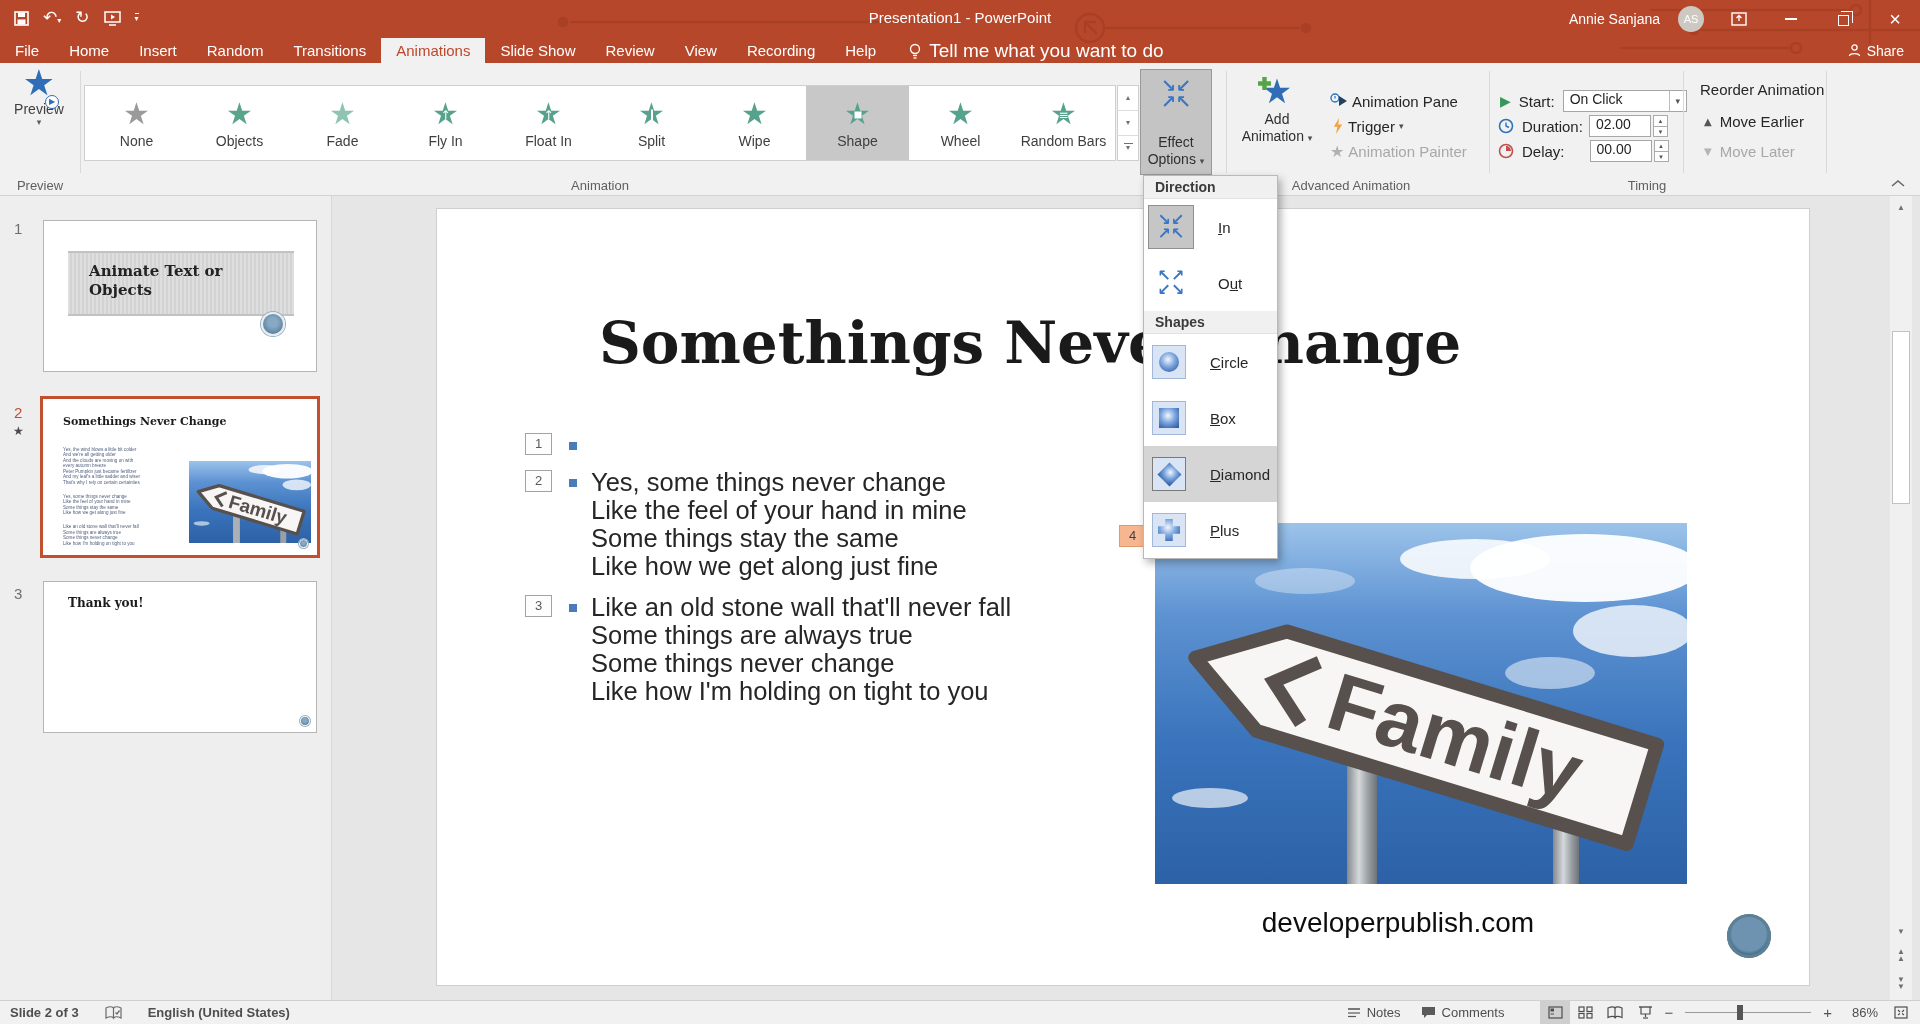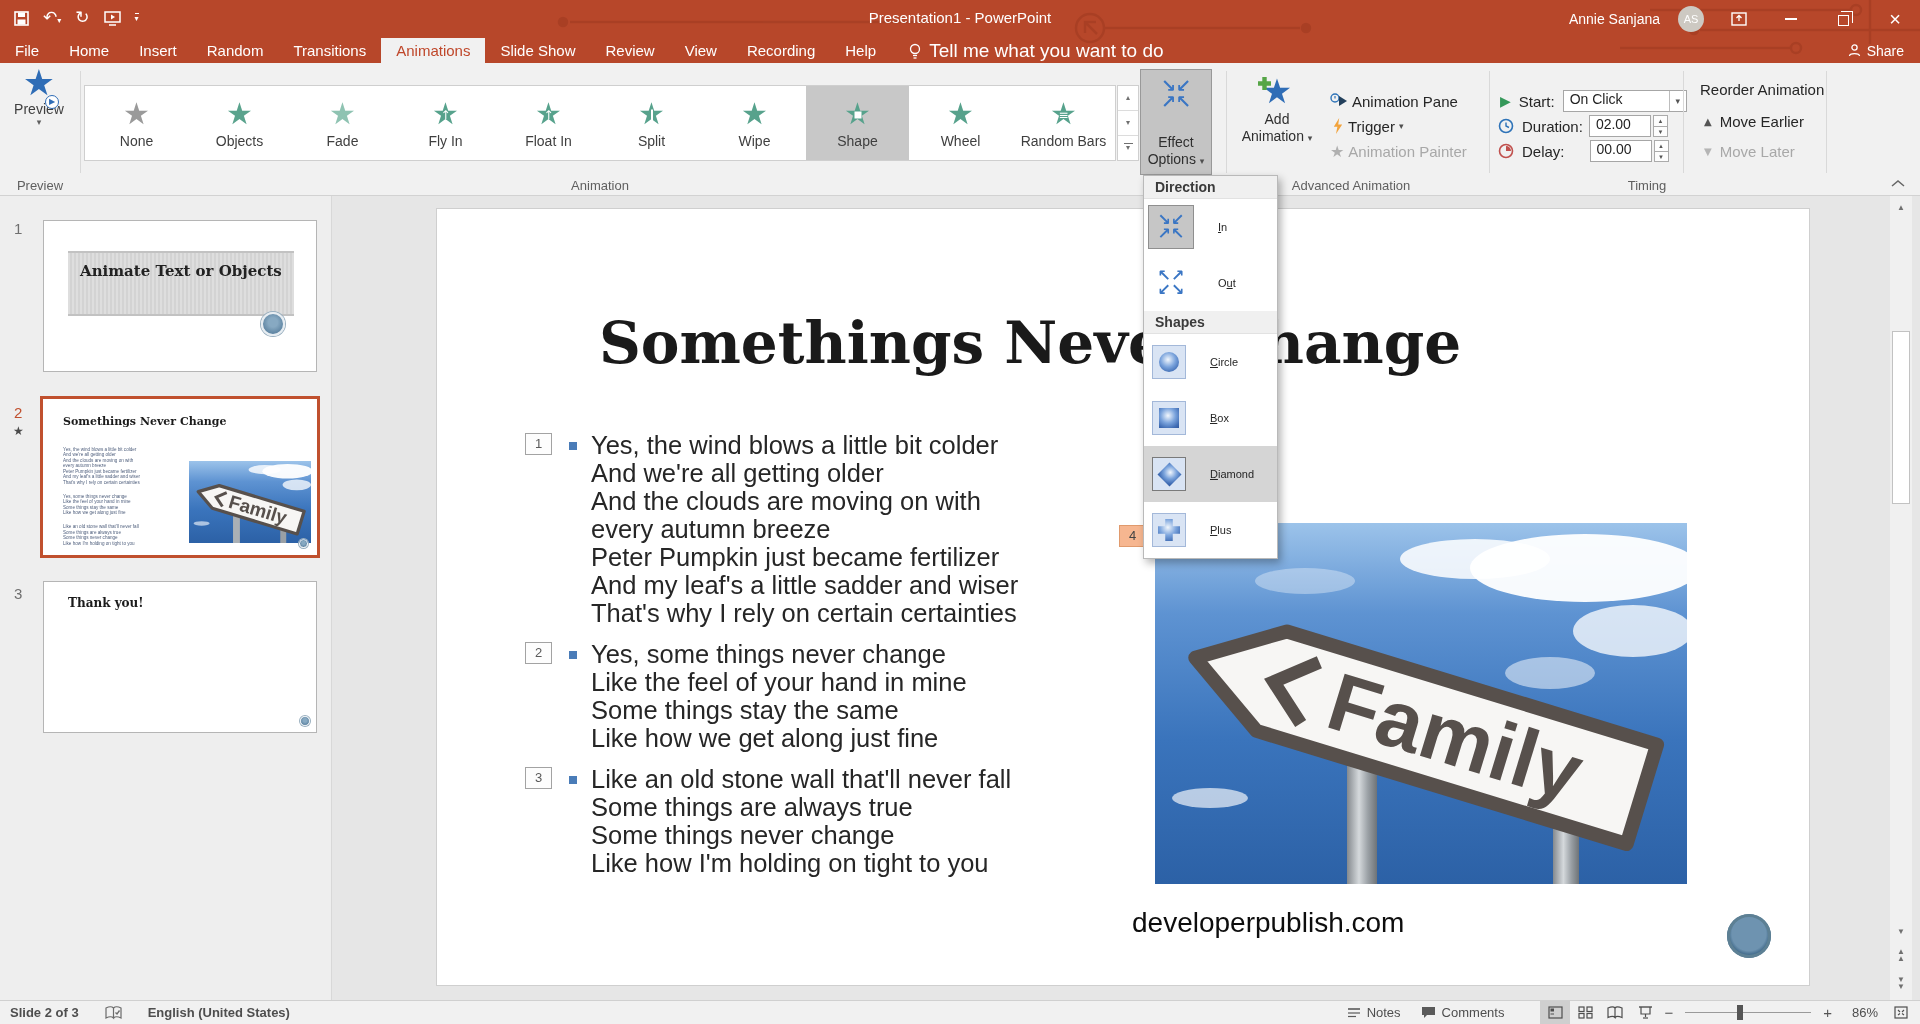--- a/index.html
+++ b/index.html
@@ -99,21 +99,21 @@
   .reorder-i.disabled .tri { color:#b5b5b5; }
   .collapse { position:absolute; right:14px; top:116px; }
 
   
   .menu { position:absolute; left:1143px; top:175px; width:135px; background:#fff; border:1px solid #b9b9b9;
     box-shadow:3px 4px 8px rgba(0,0,0,.3); z-index:60; }
   .menu-h { height:23px; background:#f0f0f0; font-size:14px; font-weight:bold; color:#3b3b3b;
     display:flex; align-items:center; padding-left:11px; border-bottom:1px solid #e2e2e2; }
   .menu-row { display:flex; align-items:center; height:56px; }
   .menu-row.hover { background:#d5d5d5; }
-  .menu-row .lbl { font-size:11px; color:#262626; margin-left:24px; }
+  .menu-row .lbl { font-size:15px; color:#262626; margin-left:24px; }
   .menu-row .lbl u { text-decoration:underline; }
   .dirbox { width:46px; height:44px; margin-left:4px; display:flex; align-items:center; justify-content:center; }
   .dirbox.pressed { background:#c6c6c6; border:1px solid #8f8f8f; }
   .dirbox .arrowgrid { font-size:16px; line-height:14px; }
   .tile { width:34px; height:34px; margin-left:8px; background:#d9e4f4; border:1px solid #a3b8d9;
     display:flex; align-items:center; justify-content:center; }
   .menu-row.hover .tile { border-color:#7a7a7a; }
   .shp { background:radial-gradient(circle at 45% 38%, #f2f7fd 0%, #7aa3dc 45%, #3f6cb4 80%, #33589c 100%); }
   .shp.circle { width:20px; height:20px; border-radius:50%; }
   .shp.box { width:20px; height:20px; }
@@ -122,21 +122,21 @@
     clip-path:polygon(33% 0,67% 0,67% 33%,100% 33%,100% 67%,67% 67%,67% 100%,33% 100%,33% 67%,0 67%,0 33%,33% 33%); }
 
   
   .thumbs { position:absolute; left:0; top:196px; width:332px; height:804px; background:#eeeeee;
     border-right:1px solid #d8d8d8; }
   .snum { position:absolute; font-size:15px; color:#6f6f6f; }
   .snum.cur { color:#c0502e; }
   .anim-star { position:absolute; font-size:12px; color:#4a4a4a; font-family:"DejaVu Sans",sans-serif; }
   .thumb { position:absolute; left:43px; width:274px; background:#fff; border:1px solid #b5b5b5; }
   .thumb.sel { left:40px; width:280px; border:3px solid #c0502e; }
-  .banner { position:absolute; left:24px; top:30px; width:226px; height:65px; padding:9px 12px;
+  .banner { position:absolute; left:24px; top:30px; width:226px; height:65px; padding:9px 21px;
     background:repeating-linear-gradient(90deg,#dedede 0 2px,#d3d3d3 2px 4px),linear-gradient(#d9d9d9,#d9d9d9);
     border-top:2px solid #c2c2c2; border-bottom:2px solid #c2c2c2;
     font-family:"DejaVu Serif","Liberation Serif",serif; font-weight:bold; font-size:15px; line-height:19px; color:#222; }
   .bluedot { position:absolute; border-radius:50%;
     background:radial-gradient(circle at 50% 42%, #87a9c2 30%, #5c82a0 75%, #49708f 100%);
     border:2px solid #e7edf2; box-shadow:0 0 0 1px #9ab0c0; }
   .t2-title { position:absolute; left:20px; top:16px; font-family:"DejaVu Serif","Liberation Serif",serif;
     font-weight:bold; font-size:11px; color:#1b1b1b; }
   .t2-lyrics { position:absolute; left:20px; top:42px; width:118px; font-size:4.6px; line-height:5.5px;
     color:#4f5f7d; white-space:pre-line; }
@@ -153,21 +153,21 @@
     font-family:"DejaVu Serif","Liberation Serif",serif; font-weight:bold; font-size:58px; color:#1a1a1a; }
   .stanzas { position:absolute; left:88px; top:222px; }
   .stanza { display:flex; margin-bottom:13px; }
   .chip { width:27px; height:22px; border:1px solid #a3a3a3; background:#fdfdfd; font-size:13px; color:#5a5a5a;
     text-align:center; line-height:20px; margin-top:2px; }
   .stanza .bullet { width:8px; height:8px; background:#4a7cb8; margin:11px 14px 0 17px; flex:none; }
   .stanza .txt { font-size:25.5px; line-height:28px; color:#262626; white-space:pre-line; width:500px; }
   .chip4 { position:absolute; left:682px; top:316px; width:27px; height:22px; border:1px solid #e09a6d;
     background:#f6b690; font-size:13px; color:#444; text-align:center; line-height:20px; }
   .fam-img { position:absolute; left:718px; top:314px; width:532px; height:361px; }
-  .caption { position:absolute; left:695px; top:698px; width:532px; font-size:28px; color:#0d0d0d; }
+  .caption { position:absolute; left:695px; top:698px; width:532px; text-align:center; font-size:28px; color:#0d0d0d; }
   .slide-circle { position:absolute; left:1290px; top:705px; width:44px; height:44px; border-radius:50%;
     background:radial-gradient(circle at 50% 45%, #6e93b0 52%, #4a7292 62%, #40647f 100%);
     box-shadow:inset 0 0 0 3px #5d8094; }
 
   .vscroll { position:absolute; right:8px; top:0; width:22px; height:804px; background:#f0f0f0; }
   .vscroll .btn { position:absolute; left:0; width:22px; height:20px; text-align:center; font-size:8px; color:#707070; line-height:20px; }
   .vthumb { position:absolute; left:2px; top:135px; width:18px; height:173px; background:#fff; border:1px solid #c2c2c2; }
   .dbl { line-height:7px; font-size:8px; color:#707070; text-align:center; }
 
   
@@ -534,27 +534,20 @@
   </div>
 
   <div class="editor">
     <div class="canvas">
       <div class="slide-title">Somethings Never Change</div>
 
       <div class="stanzas">
         <div class="stanza">
           <span class="chip">1</span>
           <span class="bullet"></span>
-          <span class="txt">Yes, the wind blows a little bit colder
-And we're all getting older
-And the clouds are moving on with
-every autumn breeze
-Peter Pumpkin just became fertilizer
-And my leaf's a little sadder and wiser
-That's why I rely on certain certainties</span>
         </div>
         <div class="stanza">
           <span class="chip">2</span>
           <span class="bullet"></span>
           <span class="txt">Yes, some things never change
 Like the feel of your hand in mine
 Some things stay the same
 Like how we get along just fine</span>
         </div>
         <div class="stanza">

